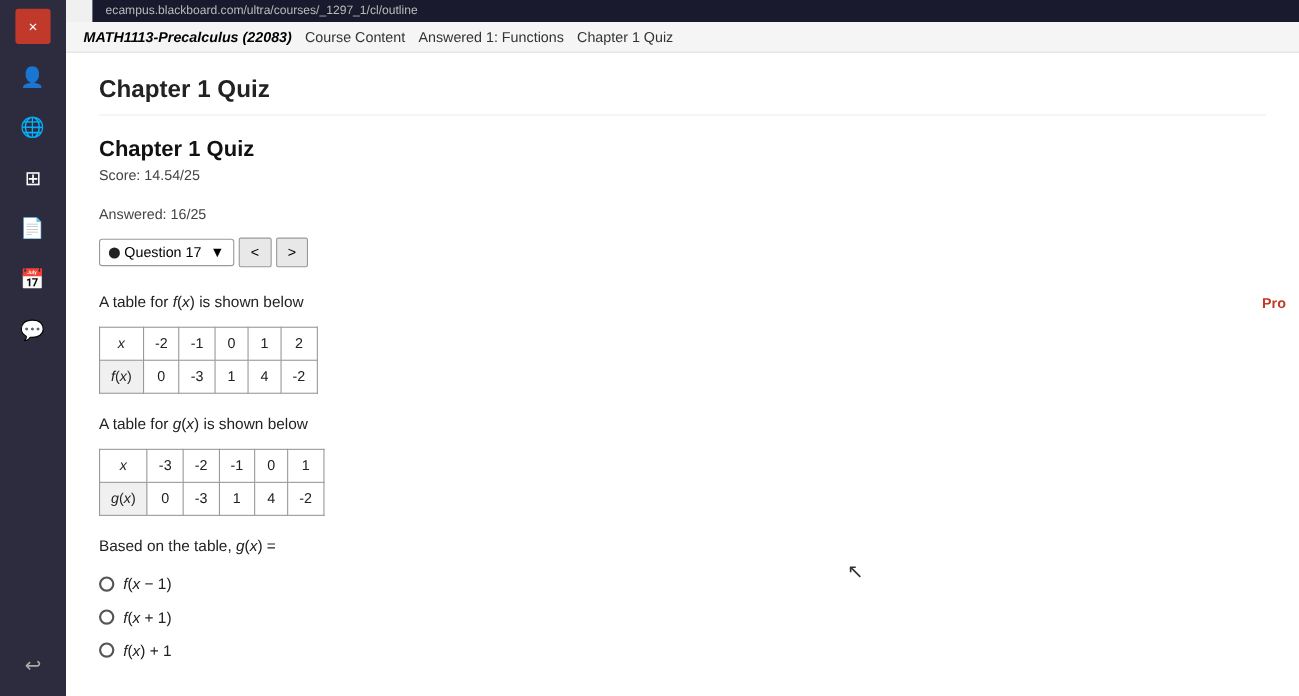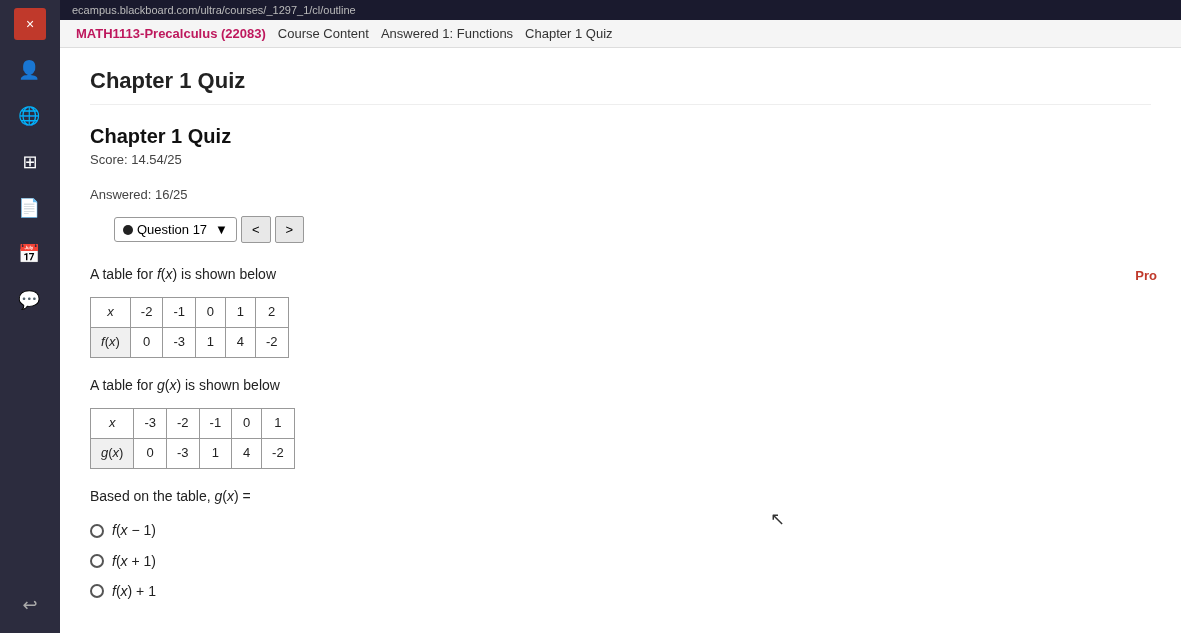--- a/index.html
+++ b/index.html
@@ -54,35 +54,36 @@
 
     
     .topnav {
       background: #1a1a2e;
       color: #ccc;
       font-size: 12px;
       padding: 4px 12px;
       display: flex;
       align-items: center;
       gap: 4px;
+      margin-left: 24px;
     }
     .topnav .url { color: #bbb; font-size: 11px; }
 
     
     .breadcrumb-bar {
       background: #f5f5f5;
       border-bottom: 1px solid #ddd;
       padding: 6px 16px;
       display: flex;
       align-items: center;
       gap: 12px;
       font-size: 13px;
       color: #333;
     }
-    .breadcrumb-bar .course-title { font-weight: bold; color: #be185d; }
+    .breadcrumb-bar .course-title { font-weight: bold; color: #000000; font-style: italic; }
     .breadcrumb-bar .bc-link { color: #333; cursor: pointer; }
 
     
     .page-content {
       flex: 1;
       background: #fff;
       padding: 20px 30px;
       overflow-y: auto;
     }
 
@@ -122,21 +123,20 @@
     .q-select-box {
       display: flex;
       align-items: center;
       gap: 4px;
       border: 1px solid #999;
       border-radius: 3px;
       padding: 4px 8px;
       background: #fff;
       font-size: 13px;
       cursor: pointer;
-      margin-left: 24px;
     }
 
     .q-dot {
       width: 10px;
       height: 10px;
       background: #222;
       border-radius: 50%;
       display: inline-block;
     }
 
@@ -203,21 +203,21 @@
       height: 14px;
       border: 2px solid #555;
       border-radius: 50%;
       display: inline-block;
       flex-shrink: 0;
     }
 
     
     .pro-label {
       position: absolute;
-      right: 24px;
+      right: 12px;
       top: 220px;
       color: #c0392b;
       font-size: 13px;
       font-weight: bold;
     }
 
     
     .cursor-indicator {
       position: absolute;
       left: 710px;

